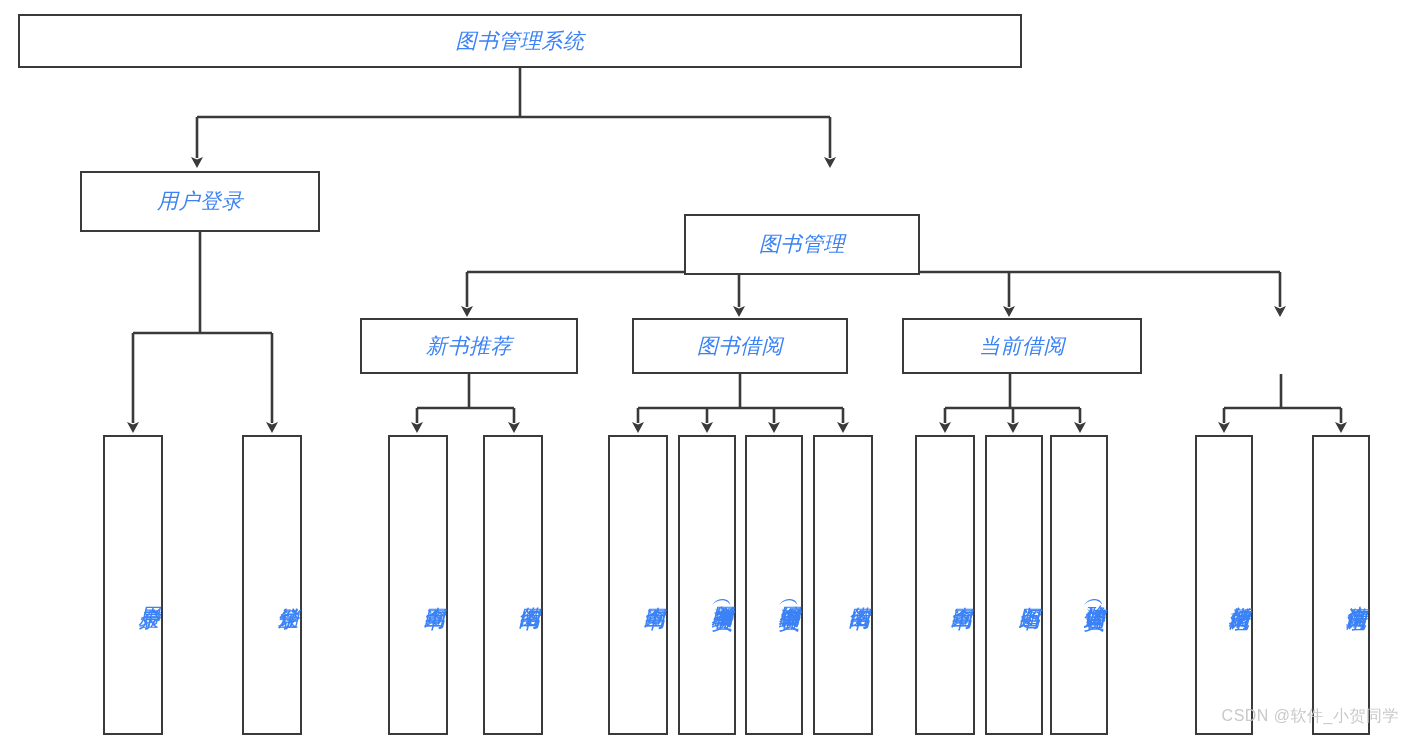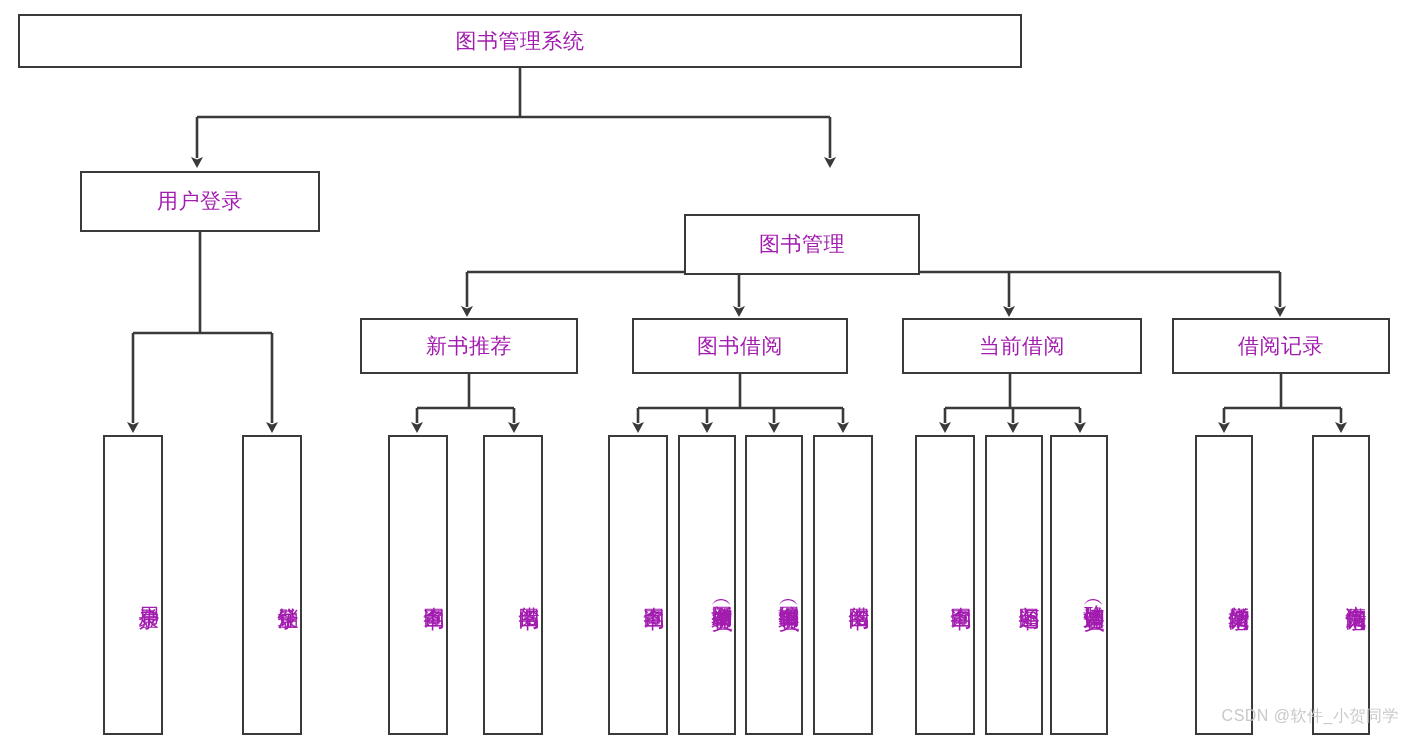--- a/index.html
+++ b/index.html
@@ -26,22 +26,23 @@
     pointer-events: none;
   }
   .node {
     position: absolute;
     box-sizing: border-box;
     border: 2px solid #3a3a3a;
     background: #ffffff;
     display: flex;
     align-items: center;
     justify-content: center;
-    color: #a21caf;
+    color: #3b82f6;
     line-height: 1.18;
+    font-style: italic;
   }
   .node.horiz {
     font-size: 21px;
     letter-spacing: 0.5px;
   }
   .node.vert {
     writing-mode: vertical-rl;
     text-orientation: upright;
     font-size: 21px;
     align-items: flex-start;
@@ -133,23 +134,20 @@
 
   <div class="node horiz" style="left:632px; top:318px; width:216px; height:56px;">
     <span>图书借阅</span>
   </div>
   <div class="node horiz" style="left:360px; top:318px; width:218px; height:56px;">
     <span>新书推荐</span>
   </div>
   <div class="node horiz" style="left:902px; top:318px; width:240px; height:56px;text-align:right;">
     <span>当前借阅</span>
   </div>
-  <div class="node horiz" style="left:1172px; top:318px; width:218px; height:56px;">
-    <span>借阅记录</span>
-  </div>
 
   <div class="node vert" style="left:103px; top:435px; width:60px; height:300px;">
     <span class="vtext">用户登录</span>
   </div>
   <div class="node vert" style="left:242px; top:435px; width:60px; height:300px;">
     <span class="vtext">注销登录</span>
   </div>
 
   <div class="node vert" style="left:388px; top:435px; width:60px; height:300px;">
     <span class="vtext">查询图书</span>

